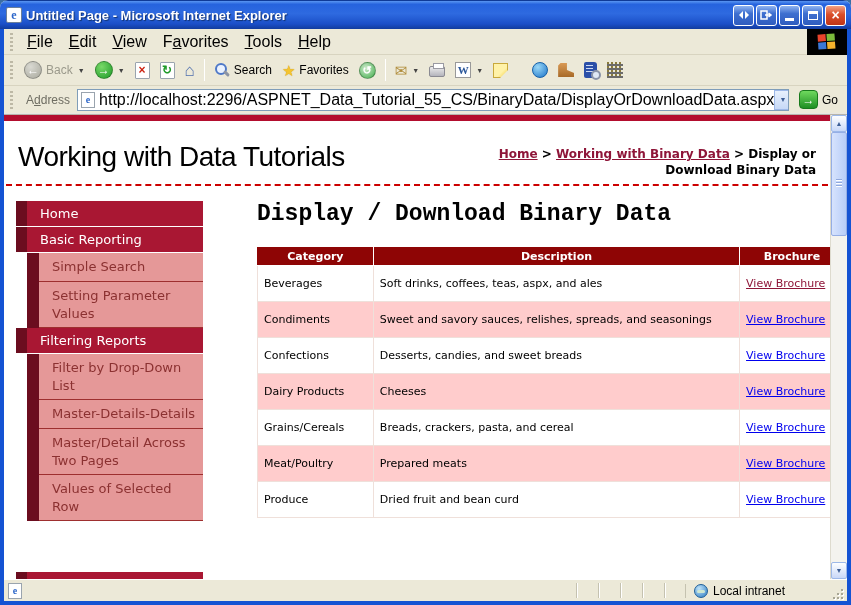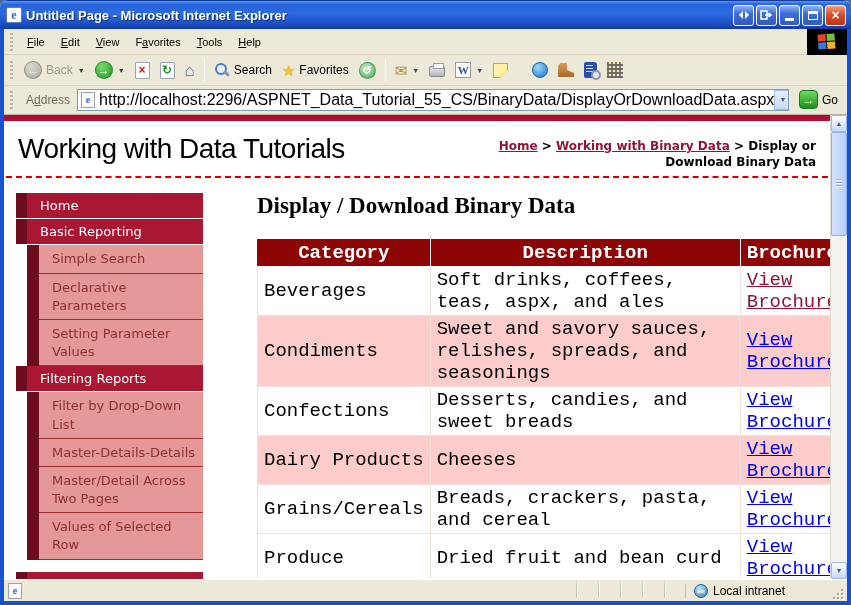--- a/index.html
+++ b/index.html
@@ -25,21 +25,21 @@
   .wbtn.close { background:linear-gradient(180deg,#F2A184 0%, #DA4E2A 45%, #BE3417 100%);
     font-size:14px; font-weight:bold; }
   .wbtn .minbar { width:9px; height:3px; background:#fff; margin-top:9px; }
   .wbtn .maxbox { width:10px; height:9px; border:1px solid #fff; border-top:3px solid #fff; }
 
   
   .menubar { height:26px; flex:0 0 26px; display:flex; align-items:center; background:#ECE9D8;
     padding-left:4px; position:relative; border-bottom:1px solid #d8d4c0; }
   .drag-grip { width:3px; height:18px; margin:0 6px 0 2px;
     background:repeating-linear-gradient(180deg,#bdb9a6 0 2px, transparent 2px 4px); }
-  .menu-item { padding:3px 8px; font-size:11px; color:#000; cursor:default; }
+  .menu-item { padding:3px 8px; font-size:16px; color:#000; cursor:default; }
   .win-logo { position:absolute; right:0; top:0; width:40px; height:26px; background:#000;
     display:flex; align-items:center; justify-content:center; }
   .flag { width:18px; height:16px; display:grid; grid-template-columns:8px 8px; grid-template-rows:7px 7px;
     gap:1px; transform:rotate(-4deg); }
   .flag i:nth-child(1){background:#E8442C;} .flag i:nth-child(2){background:#7CBB3C;}
   .flag i:nth-child(3){background:#3B78D6;} .flag i:nth-child(4){background:#F4B22C;}
 
   
   .toolbar { height:31px; flex:0 0 31px; display:flex; align-items:center; background:#ECE9D8;
     padding:1px 4px; border-bottom:1px solid #d8d4c0; }
@@ -108,21 +108,21 @@
 
   
   .frame { flex:1; display:flex; flex-direction:column; border-left:4px solid #1553D3;
     border-right:4px solid #1553D3; border-bottom:4px solid #1553D3; min-height:0; }
   .viewport { flex:1; display:flex; min-height:0; background:#fff; }
   .pagearea { flex:1; min-width:0; overflow:hidden; display:flex; flex-direction:column;
     font-family:"DejaVu Sans", sans-serif; background:#fff; }
 
   
   .top-accent { height:6px; flex:0 0 6px; background:#B30D2E; }
-  .site-header { display:flex; justify-content:space-between; padding:12px 14px 4px 14px; }
+  .site-header { display:flex; justify-content:space-between; padding:20px 14px 4px 14px; }
   .site-title { font-family:"Liberation Sans",sans-serif; font-size:28px; color:#000; letter-spacing:-0.5px; }
   .breadcrumb { width:345px; flex:0 0 345px; font-size:12px; font-weight:bold; line-height:1.35; padding-top:5px;text-align:right; }
   .crumb-link { color:#8E1538; text-decoration:underline; cursor:pointer; }
   .crumb-sep { color:#000; }
   .crumb-current { color:#000; }
   .dashed-rule { border-top:2px dashed #CC0000; margin:2px 2px 0 2px; }
 
   .content-row { flex:1; display:flex; padding-top:15px; min-height:0; }
   .sidebar { width:187px; flex:0 0 187px; margin-left:12px; font-size:13px; display:flex; flex-direction:column; }
   .nav-l1, .nav-l2 { display:flex; cursor:pointer; }
@@ -130,22 +130,22 @@
   .nav-spacer { width:11px; flex:0 0 11px; }
   .nav-edge { width:11px; flex:0 0 11px; background:#6B0D1F; }
   .nav-l2 .nav-edge { width:12px; flex:0 0 12px; }
   .nav-l1 .nav-lbl { flex:1; background:#A91733; color:#fff; padding:5px 6px 5px 13px; }
   .nav-l2 .nav-lbl { flex:1; background:#E59898; color:#8B3131; padding:5px 6px 4px 13px;
     border-bottom:1px solid #9E2F2F; line-height:1.4; }
   .nav-partial { margin-top:auto; display:flex; height:7px; overflow:hidden; }
   .nav-partial .nav-lbl { flex:1; background:#A91733; }
 
   .main { flex:1; padding-left:54px; padding-right:8px; min-width:0; }
-  .main-heading { font-family:Liberation Serif, serif; font-size:23px; font-weight:bold; color:#000; }
-  .data-table { border-collapse:collapse; margin-top:20px; width:588px; font-size:19px;font-family:Liberation Mono, monospace; }
+  .main-heading { font-family:Liberation Mono, monospace; font-size:23px; font-weight:bold; color:#000; }
+  .data-table { border-collapse:collapse; margin-top:20px; width:588px; font-size:11px; }
   .data-table th { background:#8E0505; color:#fff; font-weight:bold; text-align:center;
     padding:2px 4px; border:1px solid #fff; border-top:1px solid #8E0505; }
   .data-table th:first-child { border-left:1px solid #8E0505; }
   .data-table th:last-child { border-right:1px solid #8E0505;margin-top:8px; }
   .data-table td { border:1px solid #EFE0DA; padding:2px 6px; height:36px; vertical-align:middle; color:#000; }
   .data-table col.c1 { width:106px; } .data-table col.c2 { width:335px; } .data-table col.c3 { width:96px; }
   .data-table tr.alt td { background:#FFCCCC;margin-top:28px; }
   .br-link { color:#0000EE; text-decoration:underline; cursor:pointer; }
   .br-visited { color:#8E1538; }
   .br-plain { color:#000; }
@@ -333,21 +333,20 @@
                   <span class="nav-lbl">Basic Reporting</span>
                 </div>
                 <div class="nav-l2">
                   <span class="nav-spacer"></span>
                   <span class="nav-edge"></span>
                   <span class="nav-lbl">Simple Search</span>
                 </div>
                 <div class="nav-l2">
                   <span class="nav-spacer"></span>
                   <span class="nav-edge"></span>
-                  <span class="nav-lbl">Declarative Parameters</span>
                 </div>
                 <div class="nav-l2">
                   <span class="nav-spacer"></span>
                   <span class="nav-edge"></span>
                   <span class="nav-lbl">Setting Parameter Values</span>
                 </div>
                 <div class="nav-l1">
                   <span class="nav-edge"></span>
                   <span class="nav-lbl">Filtering Reports</span>
                 </div>
@@ -412,20 +411,25 @@
                   <tr class="alt">
                     <td>Dairy Products</td>
                     <td>Cheeses</td>
                     <td><span class="br-link">View Brochure</span></td>
                   </tr>
                   <tr>
                     <td>Grains/Cereals</td>
                     <td>Breads, crackers, pasta, and cereal</td>
                     <td><span class="br-link">View Brochure</span></td>
                   </tr>
+                  <tr class="alt">
+                    <td>Meat/Poultry</td>
+                    <td>Prepared meats</td>
+                    <td><span class="br-link">View Brochure</span></td>
+                  </tr>
                   <tr>
                     <td>Produce</td>
                     <td>Dried fruit and bean curd</td>
                     <td><span class="br-link">View Brochure</span></td>
                   </tr>
                 </tbody>
             </table>
           </div>
         </div>
       </div>

